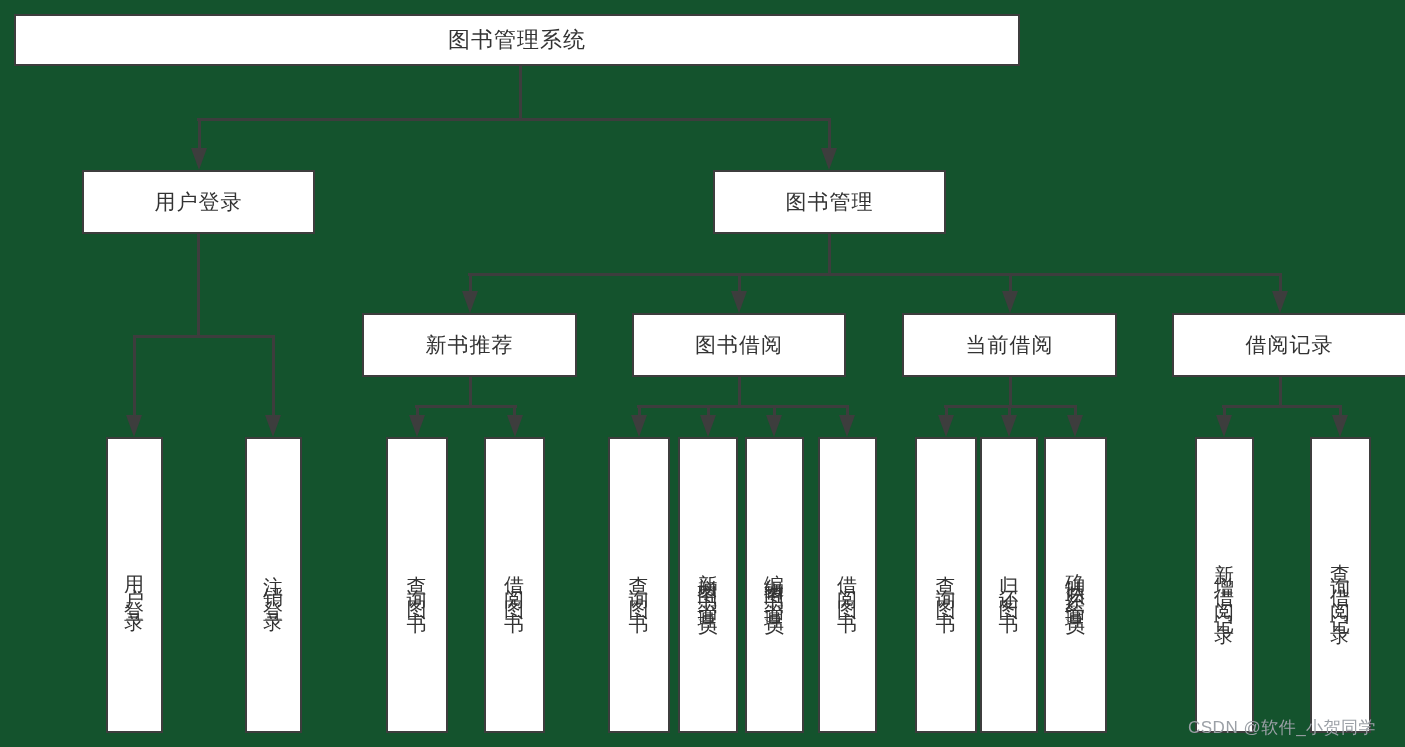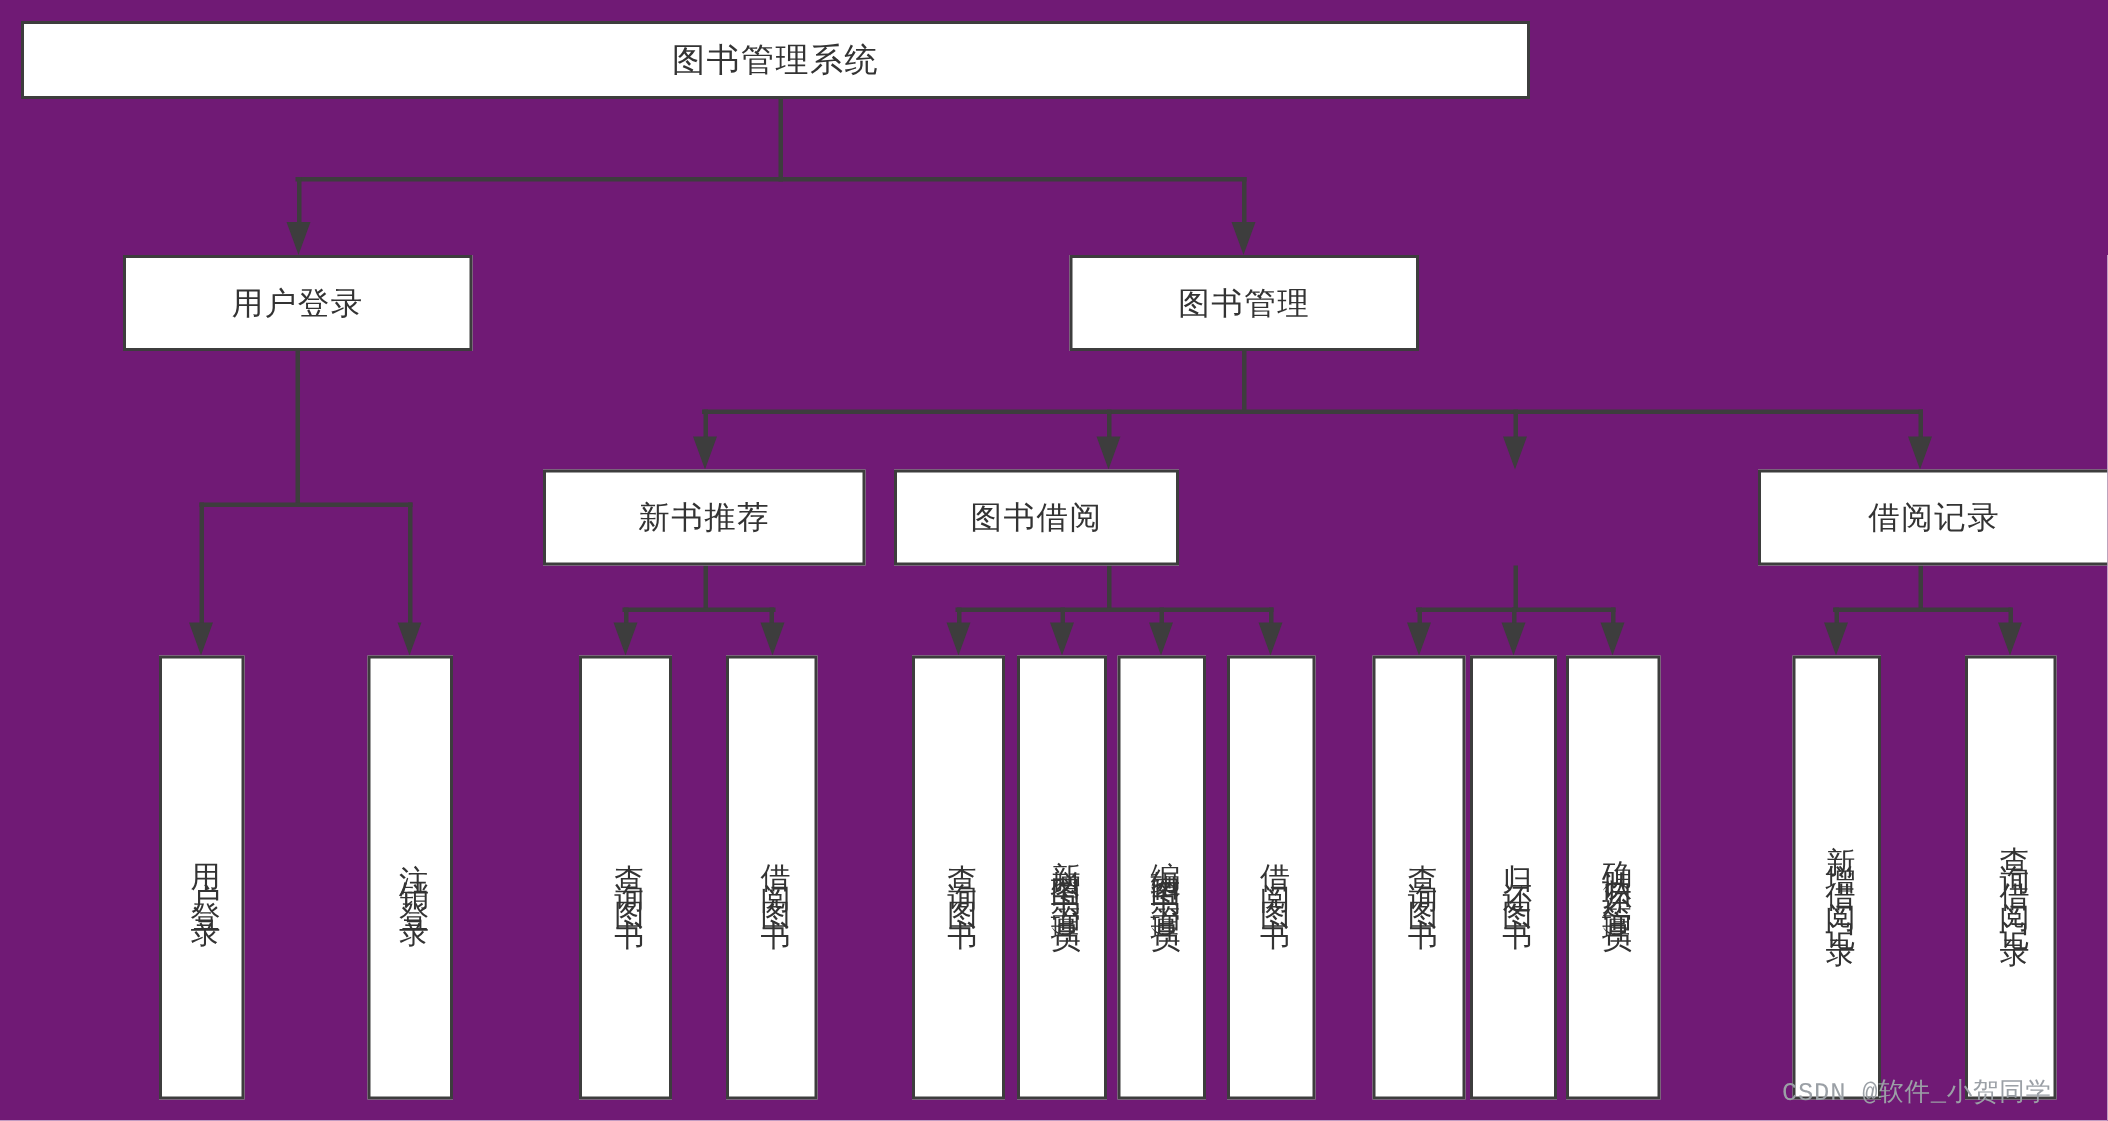--- a/index.html
+++ b/index.html
@@ -1,18 +1,18 @@
 <!DOCTYPE html>
 <html><head>
 <meta charset="utf-8">
 <style>
   html,body{margin:0;padding:0;background:#ffffff;}
   .canvas{
-    position:relative;width:1405px;height:747px;background:#701a75;overflow:hidden;
-    font-family:Liberation Mono, monospace;
+    position:relative;width:1405px;height:747px;background:#14532d;overflow:hidden;
+    font-family:Liberation Sans, sans-serif;
     --line:#3d3d3d; --text:#333333; --wm:#9ba0a6;
   }
   .node{
     position:absolute;box-sizing:border-box;background:#ffffff;
     border:2.5px solid var(--line);
     display:flex;align-items:center;justify-content:center;
     color:var(--text);z-index:2;
   }
   .h-label{font-size:21px;letter-spacing:1px;white-space:nowrap;}
   .box-h.root .h-label{font-size:22px;}
@@ -101,22 +101,25 @@
   <div class="node box-h" style="left:82px;top:170px;width:233px;height:64px">
     <span class="h-label">用户登录</span>
   </div>
   <div class="node box-h" style="left:713px;top:170px;width:233px;height:64px">
     <span class="h-label">图书管理</span>
   </div>
 
   <div class="node box-h" style="left:362px;top:313px;width:215px;height:64px">
     <span class="h-label">新书推荐</span>
   </div>
-  <div class="node box-h" style="left:596px;top:313px;width:190px;height:64px">
+  <div class="node box-h" style="left:632px;top:313px;width:214px;height:64px">
     <span class="h-label">图书借阅</span>
+  </div>
+  <div class="node box-h" style="left:902px;top:313px;width:215px;height:64px">
+    <span class="h-label">当前借阅</span>
   </div>
   <div class="node box-h" style="left:1172px;top:313px;width:235px;height:64px">
     <span class="h-label">借阅记录</span>
   </div>
 
   <div class="node box-v" style="left:106px;top:437px;width:57px;height:296px">
     <span class="v-label">用户登录</span>
   </div>
   <div class="node box-v" style="left:245px;top:437px;width:57px;height:296px">
     <span class="v-label">注销登录</span>

